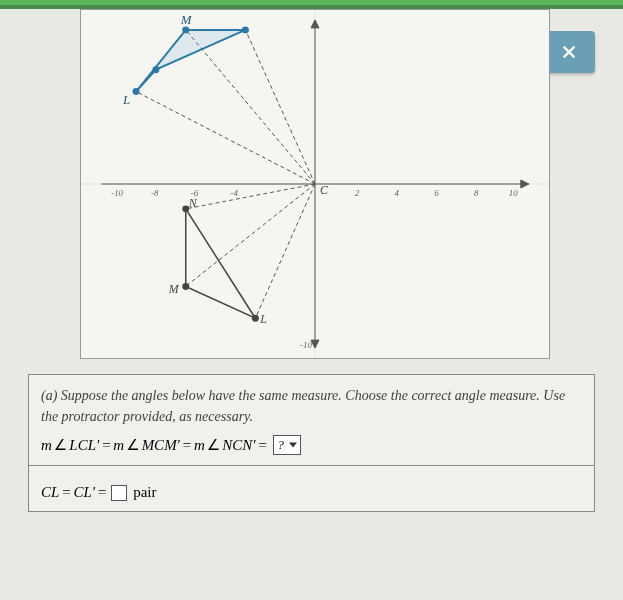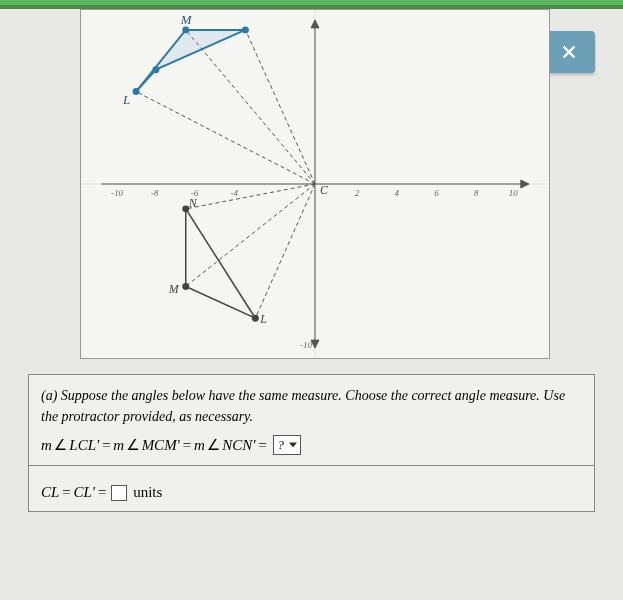--- a/index.html
+++ b/index.html
@@ -7,21 +7,21 @@
     .topbar { background: #5cb85c; height: 5px; width: 100%; }
     .header-strip { background: #4a8a4a; color: white; font-size: 11px; padding: 2px 8px; height: 4px; overflow: hidden; }
     .content { position: relative; padding: 0 20px; }
     .close-btn { position: absolute; top: 22px; right: 28px; width: 52px; height: 42px; background: #6a9fb5; border: none; border-radius: 4px; display: flex; align-items: center; justify-content: center; cursor: pointer; box-shadow: 0 2px 3px rgba(0,0,0,0.2); }
     .close-btn svg { width: 18px; height: 18px; }
     .graph-container { width: 470px; height: 350px; border: 1px solid #999; background: #f5f5f2; margin: 0 0 15px 60px; position: relative; }
     .graph-svg { width: 100%; height: 100%; }
     .question-box { border: 1px solid #888; margin: 0 8px; background: #f0f0ed; }
     .question-part { padding: 10px 12px; border-bottom: 1px solid #888; }
     .question-part:last-child { border-bottom: none; }
-    .part-label { font-size: 14px; line-height: 1.5; color: #000000; font-style: italic; font-family: 'Times New Roman', serif; }
+    .part-label { font-size: 14px; line-height: 1.5; color: #404040; font-style: italic; font-family: 'Times New Roman', serif; }
     .math-line { margin-top: 8px; font-size: 15px; font-style: italic; font-family: 'Times New Roman', serif; display: flex; align-items: center; flex-wrap: wrap; gap: 2px; }
     .angle { display: inline-block; transform: rotate(0deg); font-style: normal; }
     .dropdown { border: 1px solid #555; background: #fff; font-size: 13px; padding: 1px 16px 1px 4px; margin: 0 3px; position: relative; display: inline-flex; align-items: center; cursor: pointer; }
     .dropdown::after { content: ''; position: absolute; right: 3px; top: 50%; transform: translateY(-50%); border-left: 4px solid transparent; border-right: 4px solid transparent; border-top: 5px solid #333; }
     .input-box { border: 1px solid #555; background: #fff; width: 16px; height: 16px; margin: 0 2px; display: inline-block; vertical-align: middle; }
     .units { font-style: normal; margin-left: 2px; }
   </style>
 </head>
 <body>
 
@@ -125,17 +125,17 @@
           </span>
       </div>
     </div>
     <div class="question-part">
       <div class="math-line">
         <span>CL</span>
         <span> = </span>
         <span>CL'</span>
         <span> = </span>
         <span class="input-box"></span>
-        <span class="units">units</span>
+        <span class="units">pair</span>
       </div>
     </div>
   </div>
 </div>
 
 </body></html>

